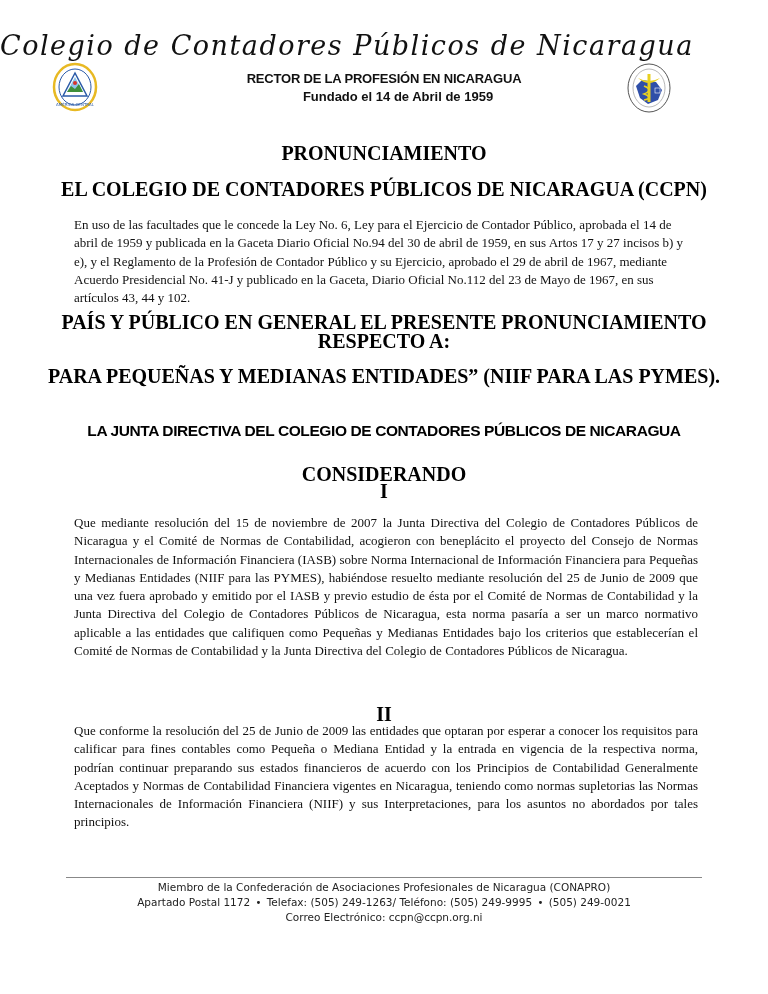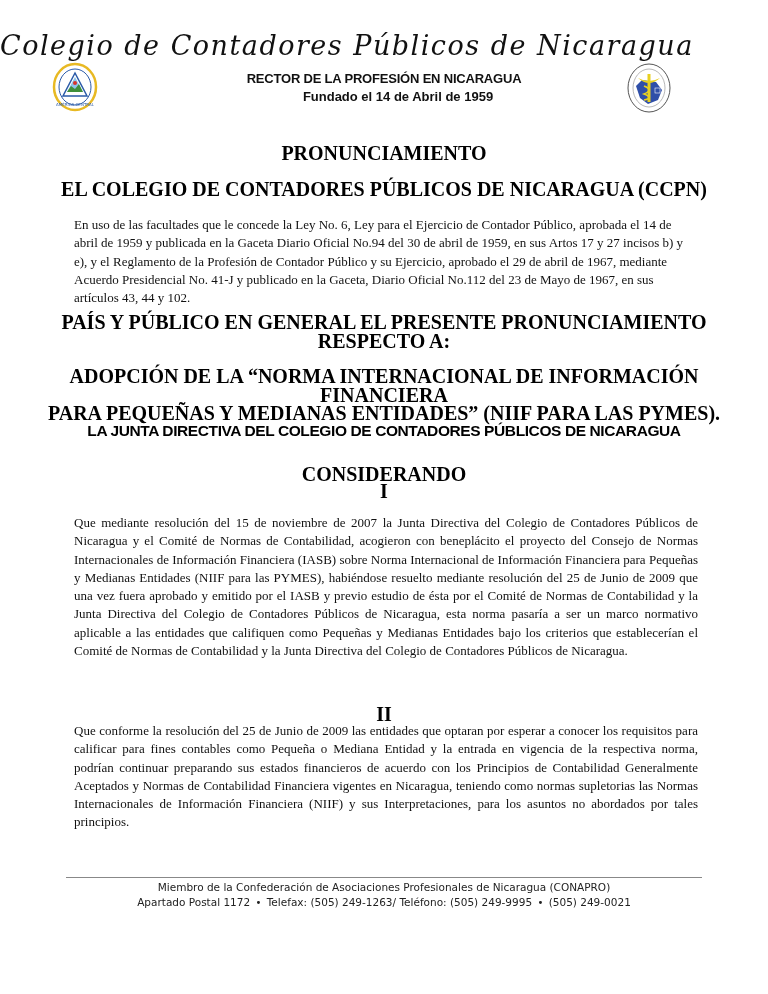--- a/index.html
+++ b/index.html
@@ -136,21 +136,20 @@
 <div class="heading h-pron">PRONUNCIAMIENTO</div>
 <div class="heading h-ccpn">EL COLEGIO DE CONTADORES PÚBLICOS DE NICARAGUA (CCPN)</div>
 
 <div class="para p-intro">En uso de las facultades que le concede la Ley No. 6, Ley para el Ejercicio de Contador Público, aprobada el 14 de abril de 1959 y publicada en la Gaceta Diario Oficial No.94 del 30 de abril de 1959, en sus Artos 17 y 27 incisos  b) y e), y el Reglamento de la Profesión de Contador Público y su Ejercicio, aprobado el 29 de abril de 1967, mediante Acuerdo Presidencial No. 41-J y publicado en la Gaceta, Diario Oficial No.112 del 23 de Mayo de 1967, en sus artículos 43, 44 y 102.</div>
 
 <div class="heading h-hace">
   <div>PAÍS Y PÚBLICO EN GENERAL EL PRESENTE PRONUNCIAMIENTO RESPECTO A:</div>
 </div>
 
 <div class="heading h-adop">
-  <div>ADOPCIÓN DE LA “NORMA INTERNACIONAL DE INFORMACIÓN FINANCIERA</div>
   <div>PARA PEQUEÑAS Y MEDIANAS ENTIDADES” (NIIF PARA LAS PYMES).</div>
 </div>
 
 <div class="heading h-junta">LA JUNTA DIRECTIVA DEL COLEGIO DE CONTADORES PÚBLICOS DE NICARAGUA</div>
 
 <div class="heading h-cons">CONSIDERANDO</div>
 <div class="heading h-roman1">I</div>
 
 <div class="para p-one">Que mediante resolución del 15 de noviembre de 2007 la Junta Directiva del Colegio de Contadores Públicos de Nicaragua y el Comité de Normas de Contabilidad, acogieron con beneplácito el proyecto del Consejo de Normas Internacionales de Información Financiera (IASB) sobre Norma Internacional de Información Financiera para Pequeñas y Medianas Entidades (NIIF para las PYMES), habiéndose resuelto mediante resolución del 25 de Junio de 2009 que una vez fuera aprobado y emitido por el IASB y previo estudio de ésta por el Comité de Normas de Contabilidad y la Junta Directiva del Colegio de Contadores Públicos de Nicaragua, esta norma pasaría a ser un marco normativo aplicable a las entidades que califiquen como Pequeñas y Medianas Entidades bajo los criterios que establecerían el Comité de Normas de Contabilidad y la Junta Directiva del Colegio de Contadores Públicos de Nicaragua.</div>
 
@@ -160,13 +159,14 @@
 <div class="footer-rule"></div>
 <div class="footer">
   <div>Miembro de la Confederación de Asociaciones Profesionales de Nicaragua (CONAPRO)</div>
   <div>
     <span>Apartado Postal 1172</span>
     <span class="bullet">•</span>
     <span>Telefax: (505) 249-1263/ Teléfono: (505) 249-9995</span>
     <span class="bullet">•</span>
     <span>(505) 249-0021</span>
   </div>
+  <div>Correo Electrónico: ccpn@ccpn.org.ni</div>
 </div>
 
 </body></html>

